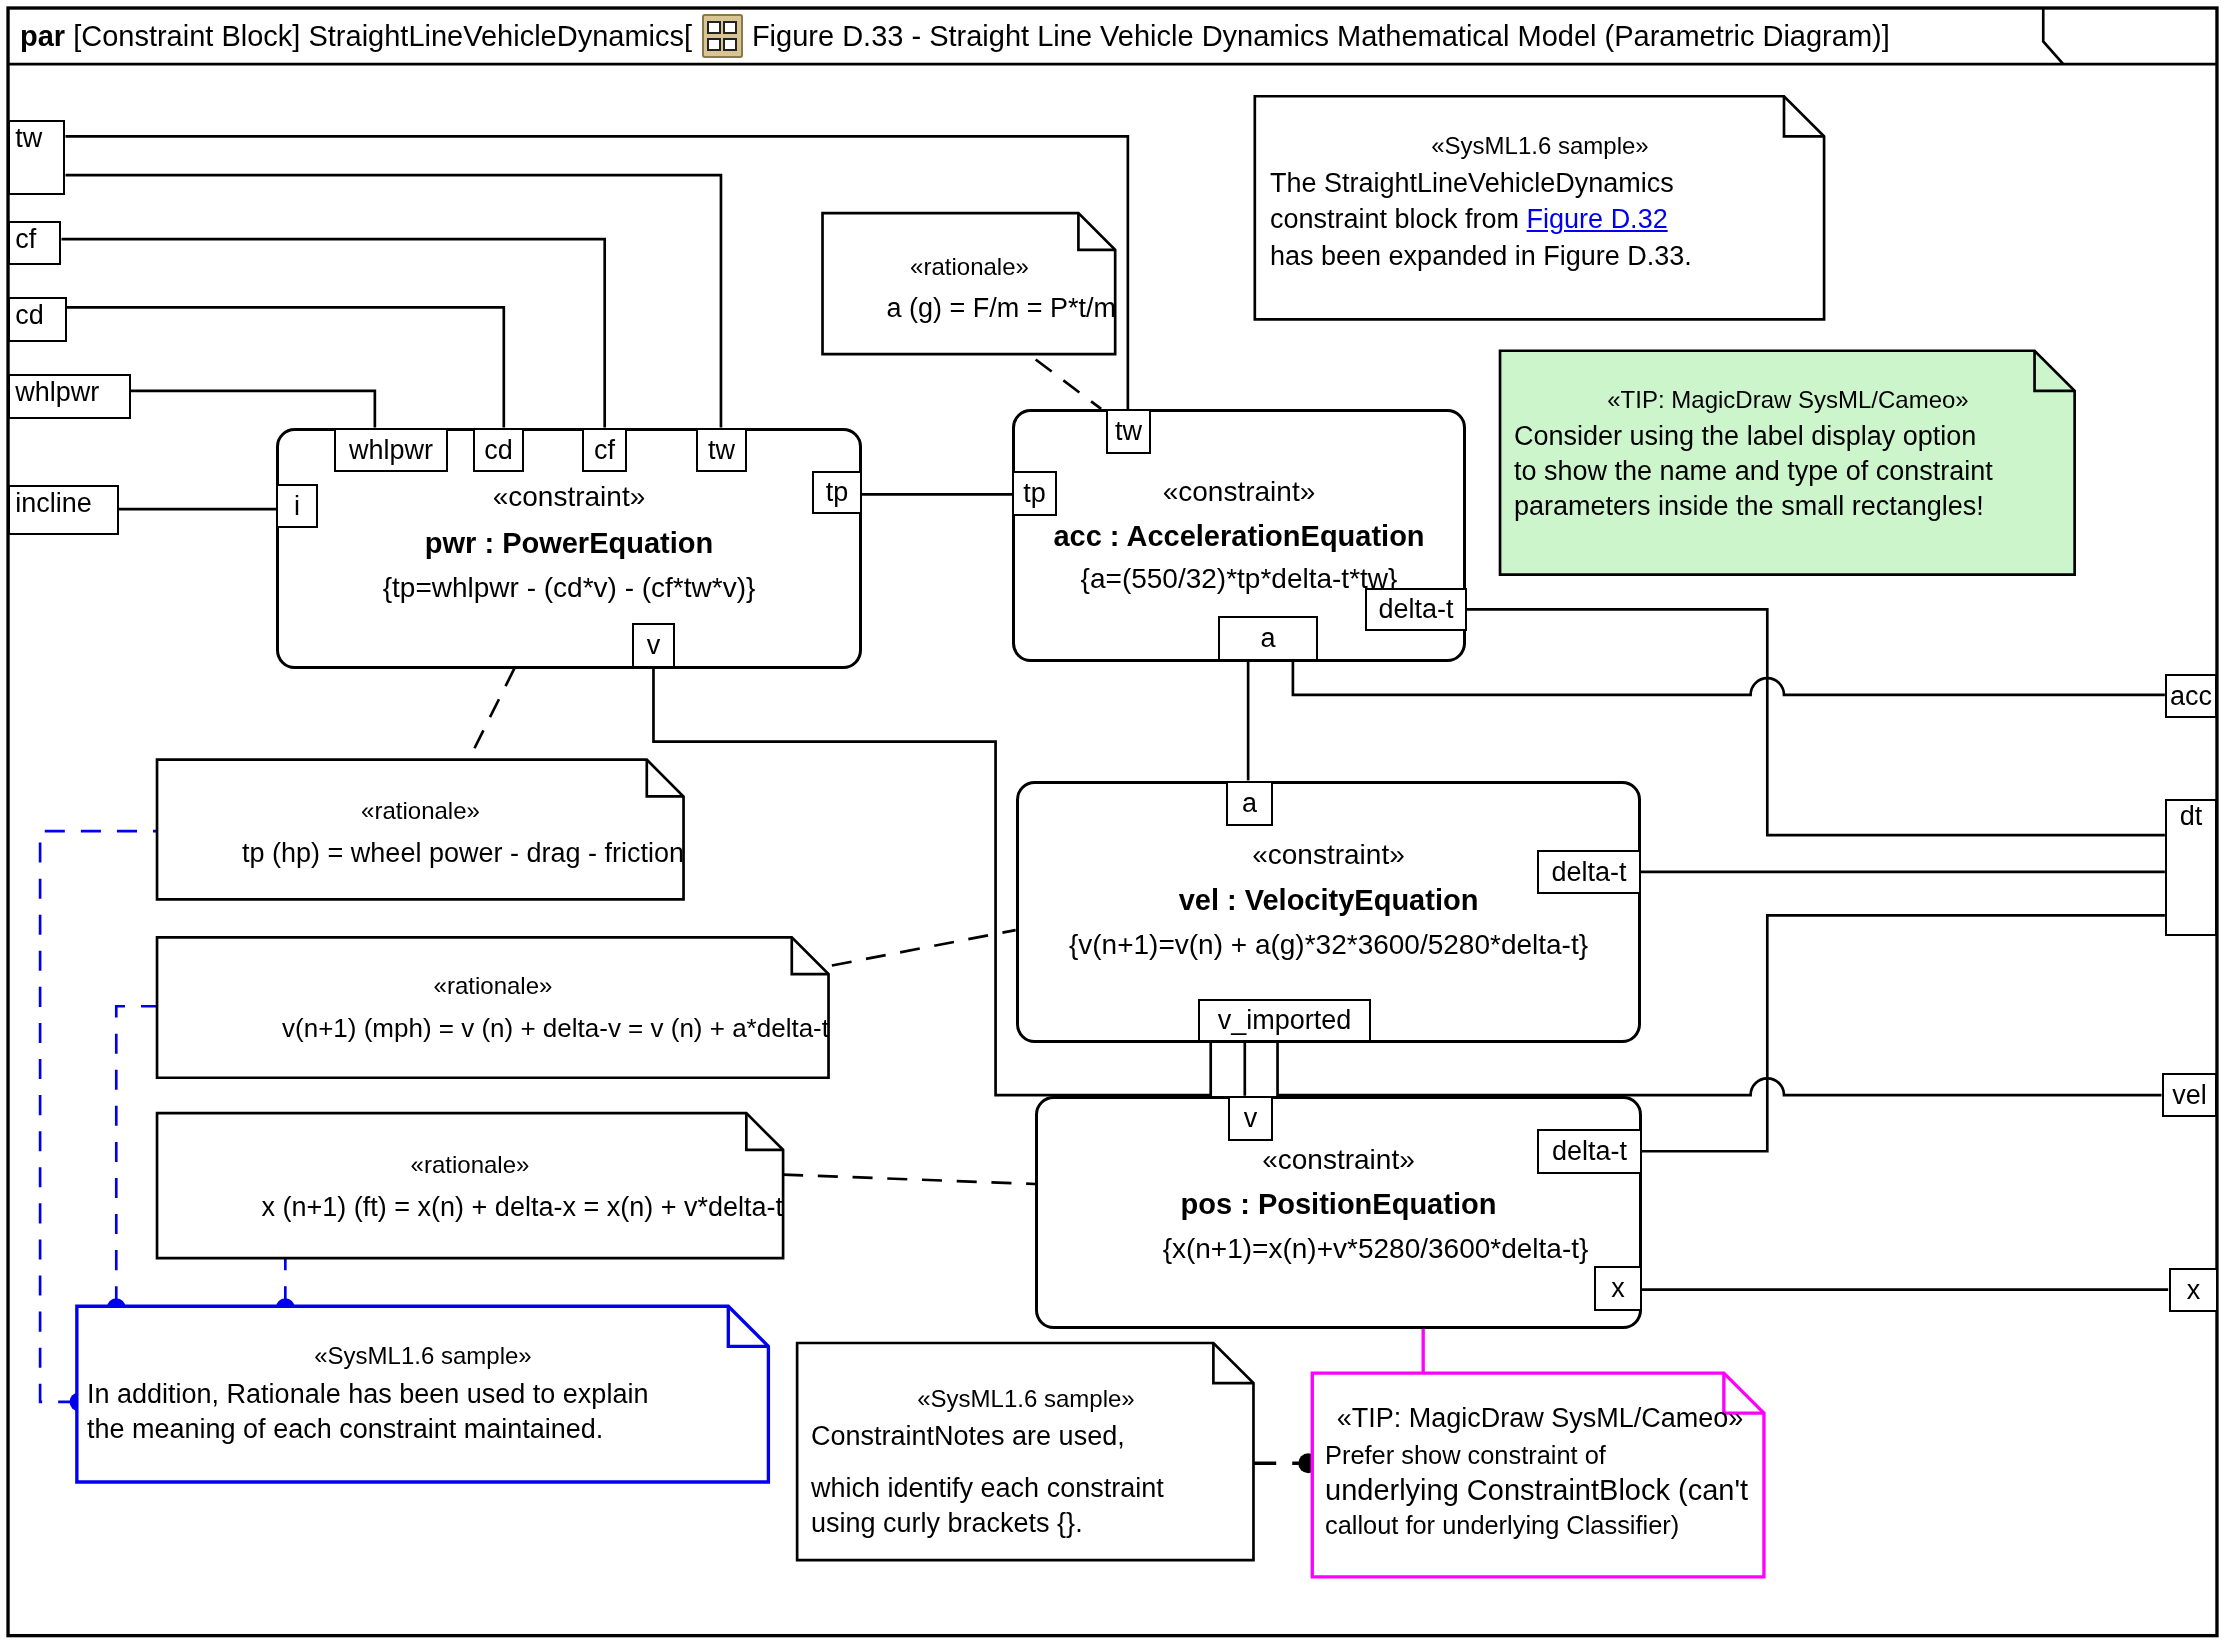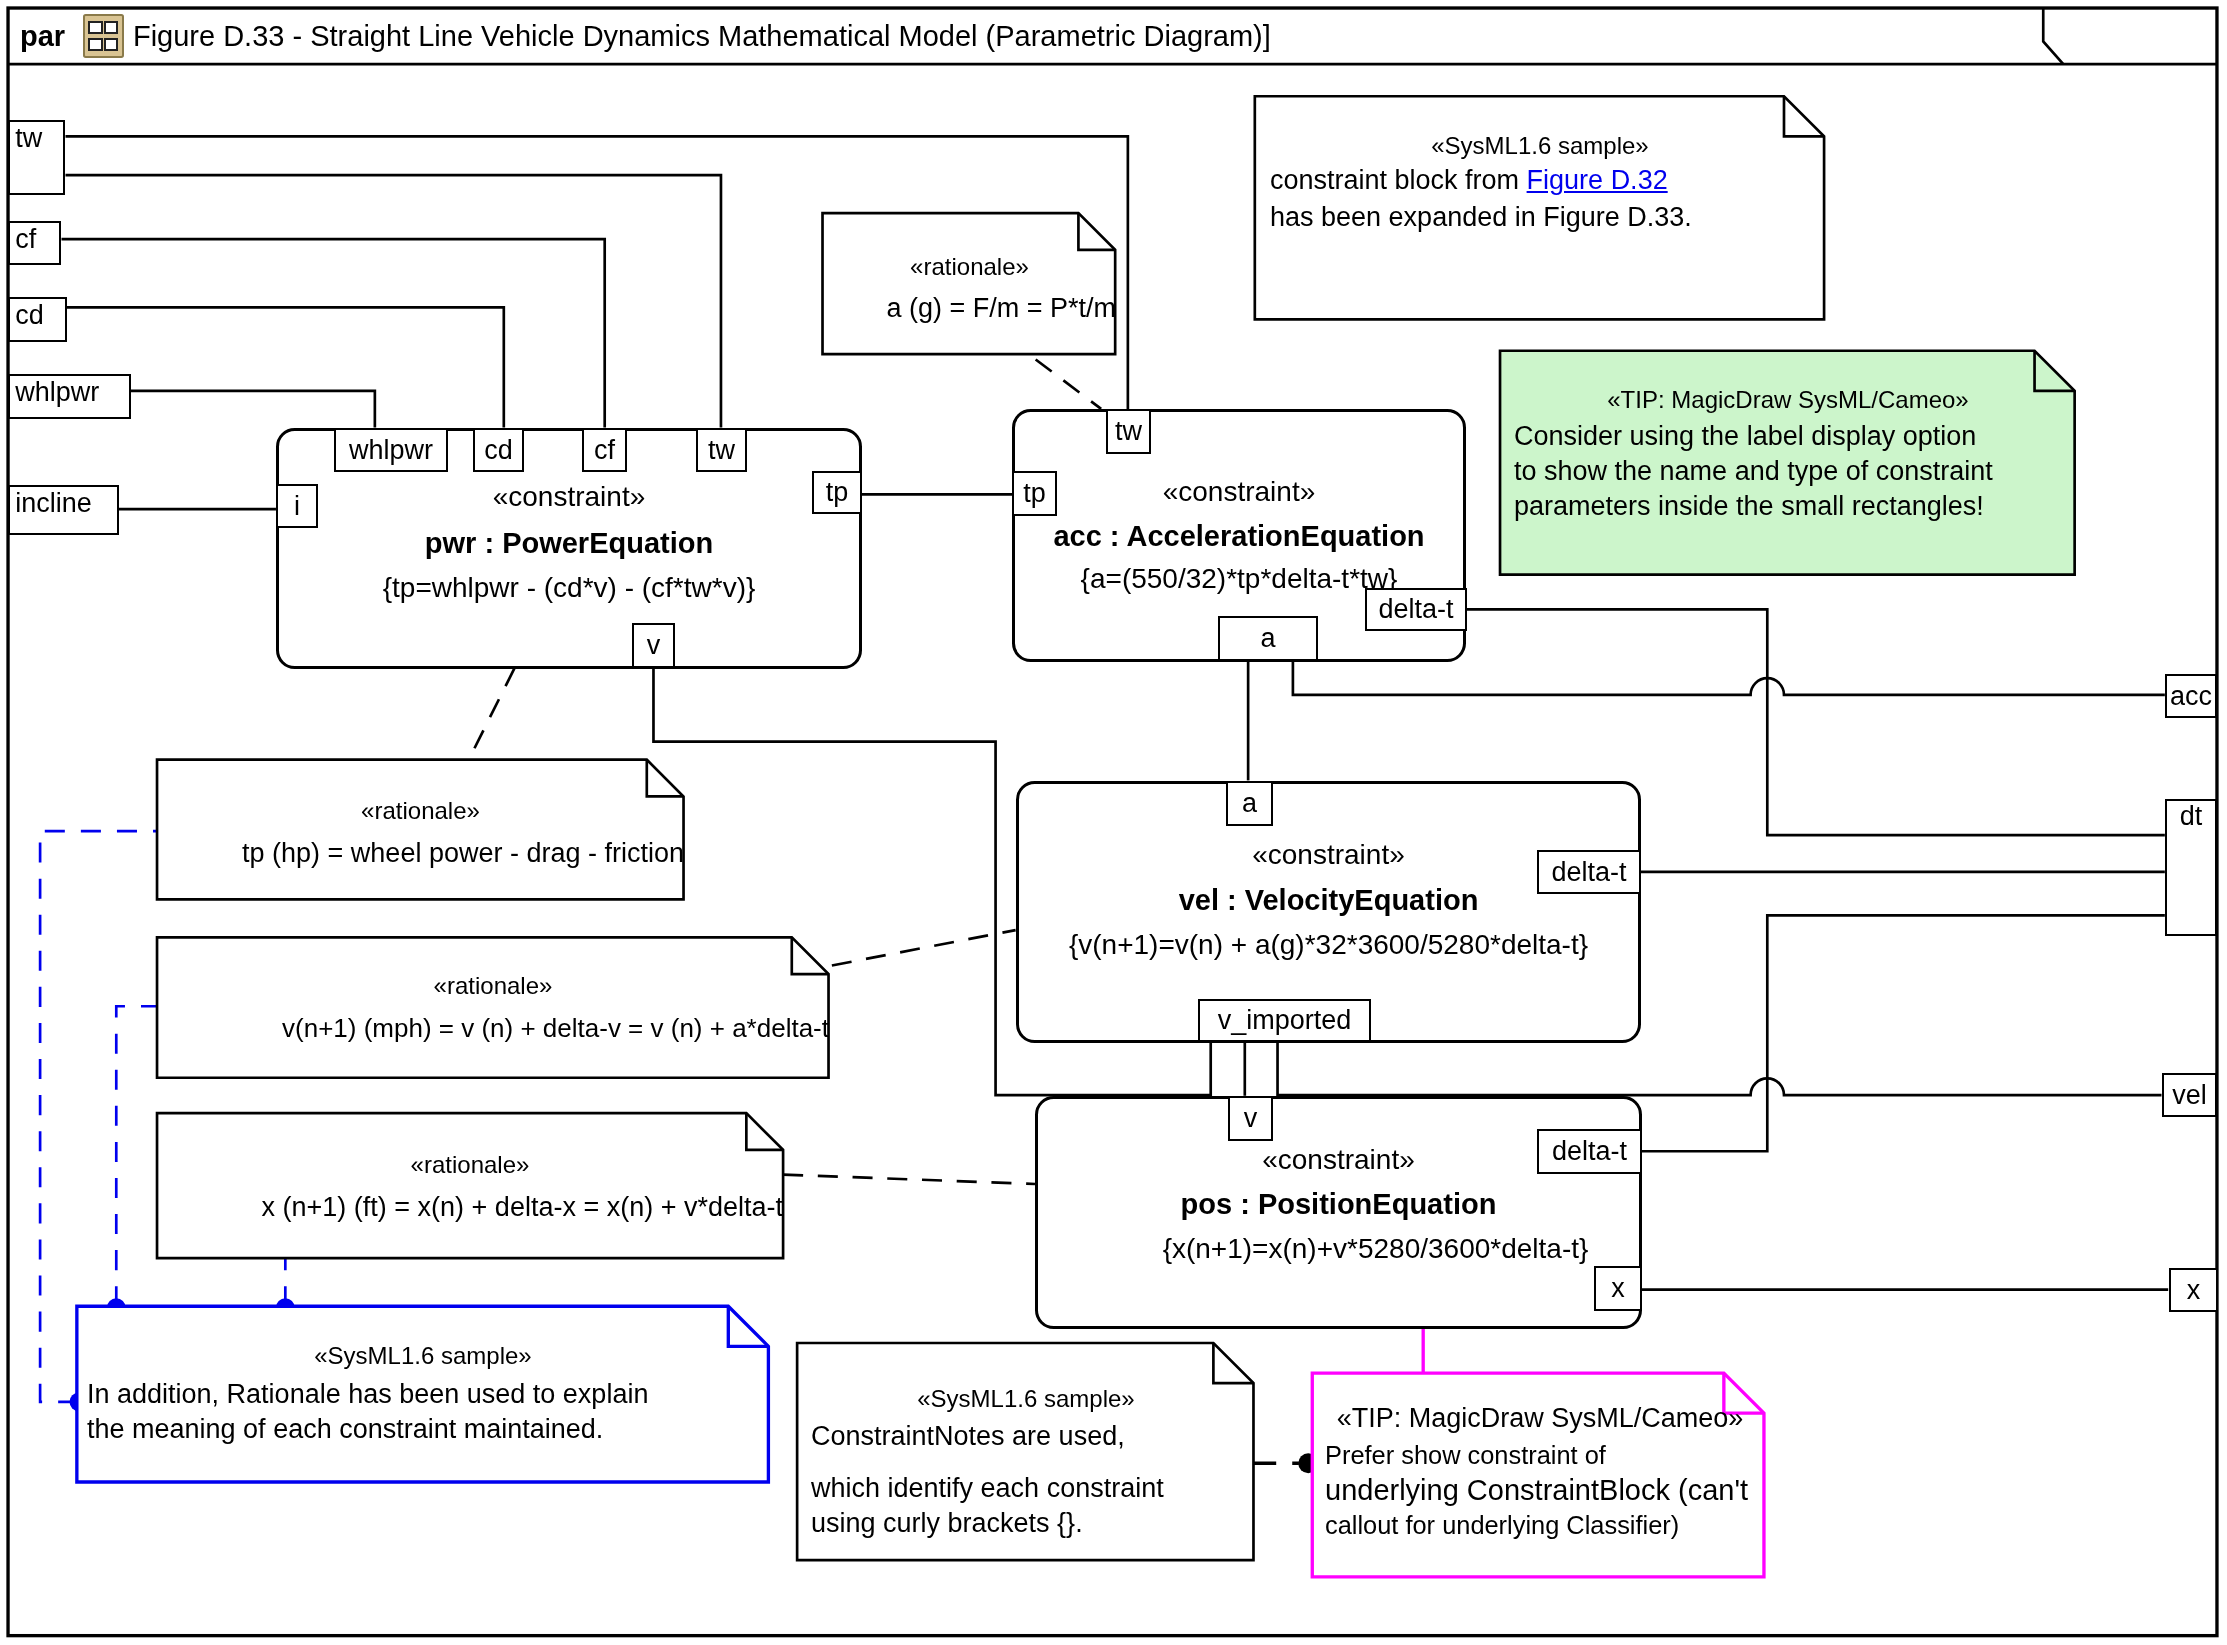--- a/index.html
+++ b/index.html
@@ -92,20 +92,21 @@
       <path d="M1090,1955 V2015 H1150" fill="none"></path>
     </g>
     <g stroke="#ff00ff" stroke-width="5" fill="#ffffff">
       <path d="M1964,2055 H2580 L2640,2115 V2360 H1964 Z"></path>
       <path d="M2580,2055 V2115 H2640" fill="none"></path>
     </g>
   </svg>
 
   <div class="titlebar">
     <b>par</b>
+    <span>[Constraint Block] StraightLineVehicleDynamics[</span>
     <span class="dicon">
       <i class="a"></i>
         <i class="b"></i>
         <i class="c"></i>
         <i class="d"></i>
     </span>
     <span>Figure D.33 - Straight Line Vehicle Dynamics Mathematical Model (Parametric Diagram)]</span>
   </div>
 
   <div class="pbox tl" style="left:8px;top:120px;width:57px;height:75px;">tw</div>
@@ -156,20 +157,21 @@
   <div class="pbox" style="left:1537px;top:1129px;width:105px;height:45px;">delta-t</div>
   <div class="pbox" style="left:1594px;top:1266px;width:48px;height:45px;">x</div>
 
   <div class="ntext" style="left:823px;top:253px;width:293px;">
     <div class="ntitle">«rationale»</div>
     <div class="nbody" style="margin-top:12px;">a (g) = F/m = P*t/m</div>
   </div>
 
   <div class="ntext" style="left:1270px;top:132px;width:540px;font-size:28px;">
     <div class="ntitle">«SysML1.6 sample»</div>
+    <div class="nbody left" style="margin-top:8px;">The StraightLineVehicleDynamics</div>
     <div class="nbody left" style="margin-top:5.3px;">
       <span>constraint block from </span><a class="lnk">Figure D.32</a>
     </div>
     <div class="nbody left" style="margin-top:5.3px;">has been expanded in Figure D.33.</div>
   </div>
 
   <div class="ntext" style="left:1514px;top:386px;width:548px;font-size:27px;">
     <div class="ntitle">«TIP: MagicDraw SysML/Cameo»</div>
     <div class="nbody left" style="margin-top:6.7px;">Consider using the label display option</div>
     <div class="nbody left" style="margin-top:4px;">to show the name and type of constraint</div>

